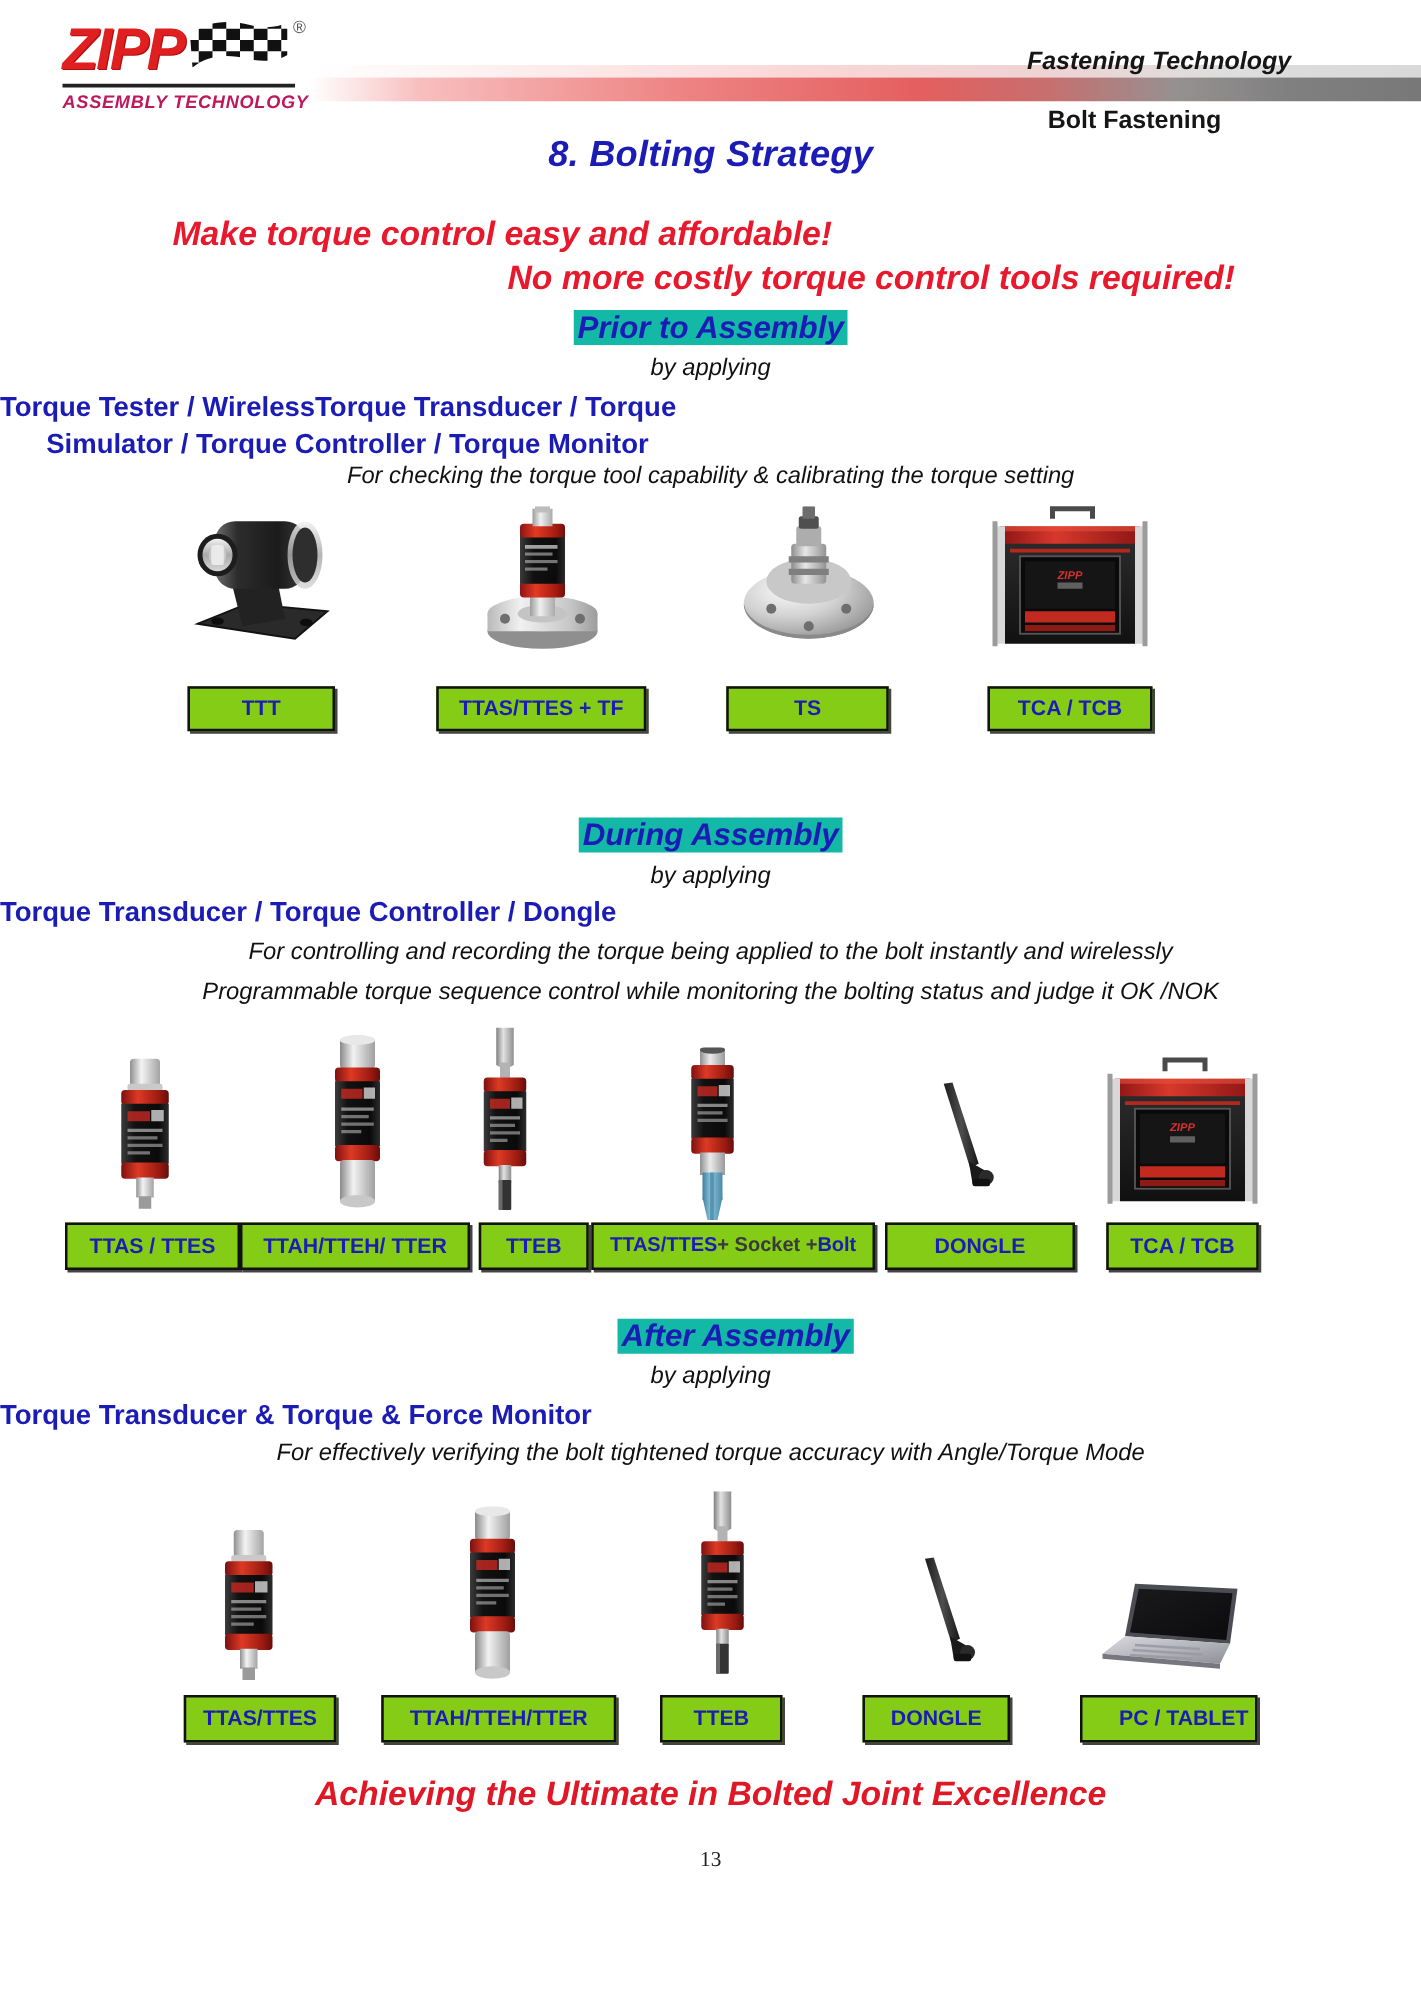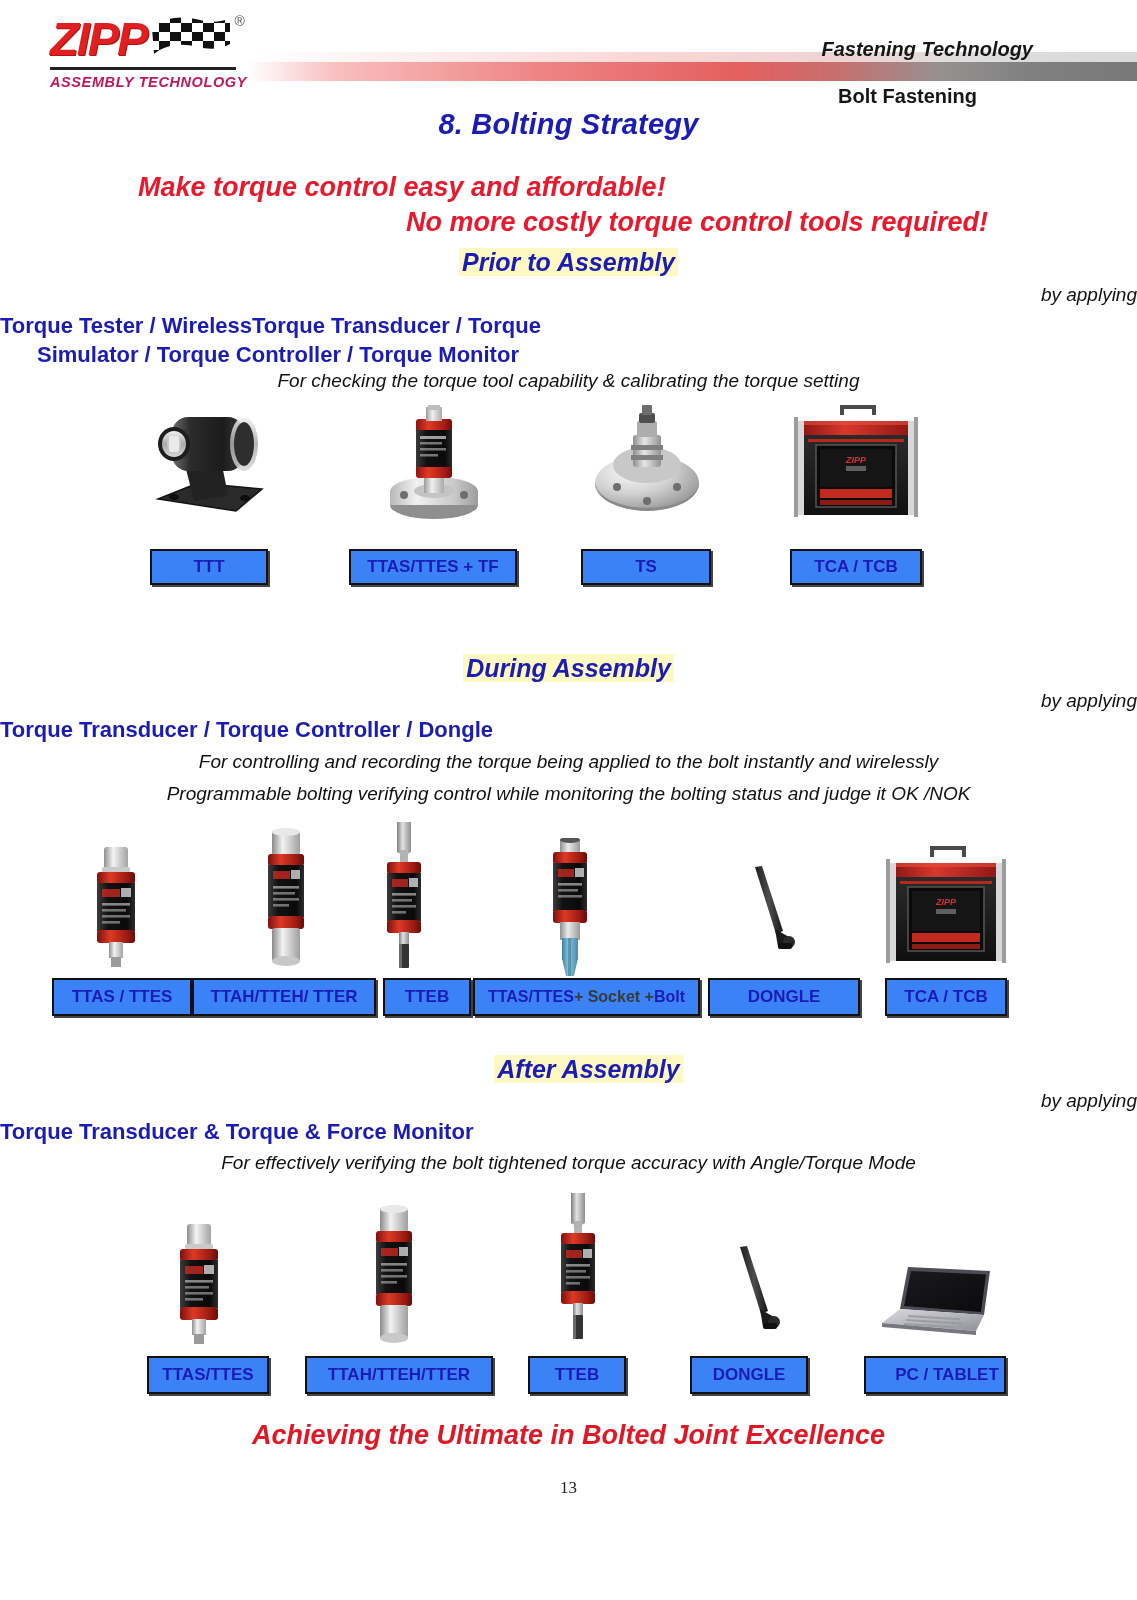--- a/index.html
+++ b/index.html
@@ -157,29 +157,29 @@
     width: 1137px;
     left: 0;
     text-align: center;
     font-family: "Liberation Sans", sans-serif;
     font-style: italic;
     font-weight: bold;
     font-size: 25px;
     color: #1b1bb5;
   }
   .section-hd span.hi {
-    background: #fef9c3;
+    background: #14b8a6;
     padding: 0 3px;
   }
 
   .by-applying {
     position: absolute;
     width: 1137px;
     left: 0;
-    text-align: right;
+    text-align: center;
     font-family: "Liberation Sans", sans-serif;
     font-style: italic;
     font-size: 19px;
     color: #111;
   }
 
   .blue-line {
     position: absolute;
     width: 1137px;
     left: 0;
@@ -201,21 +201,21 @@
     font-size: 19px;
     color: #111;
     line-height: 24px;
   }
 
   
   .label-box {
     position: absolute;
     border: 2px solid #111;
     box-shadow: 2px 2px 0 #444;
-    background: #3b82f6;
+    background: #84cc16;
     display: flex;
     align-items: center;
     justify-content: center;
     font-family: "Liberation Sans", sans-serif;
     font-weight: bold;
     font-size: 17px;
     color: #1b1bb5;
     white-space: nowrap;
     box-sizing: border-box;
   }
@@ -479,21 +479,21 @@
 <div class="label-box" style="left:349px; top:549px; width:168px; height:36px;">TTAS/TTES + TF</div>
 <div class="label-box" style="left:581px; top:549px; width:130px; height:36px;">TS</div>
 <div class="label-box" style="left:790px; top:549px; width:132px; height:36px;">TCA / TCB</div>
 
 <div class="section-hd" style="top:654px;">
   <span class="hi">During Assembly</span>
 </div>
 <div class="by-applying" style="top:690px;">by applying</div>
 <div class="blue-line" style="top:717px;">Torque Transducer / Torque Controller / Dongle</div>
 <div class="desc-line" style="top:750px;">For controlling and recording the torque being applied to the bolt instantly and wirelessly</div>
-<div class="desc-line" style="top:782px;">Programmable bolting verifying control while monitoring the bolting status and judge it OK /NOK</div>
+<div class="desc-line" style="top:782px;">Programmable torque sequence control while monitoring the bolting status and judge it OK /NOK</div>
 
 <div class="prod" style="left:85px; top:845px;">
   <svg width="62" height="125" viewBox="0 0 62 125">
     <defs>
       <linearGradient id="g_red2" x1="0" y1="0" x2="1" y2="0">
         <stop offset="0" stop-color="#7d1010"></stop>
           <stop offset="0.35" stop-color="#dd3a24"></stop>
         <stop offset="0.8" stop-color="#991a11"></stop>
           <stop offset="1" stop-color="#650d0b"></stop>
       </linearGradient>

